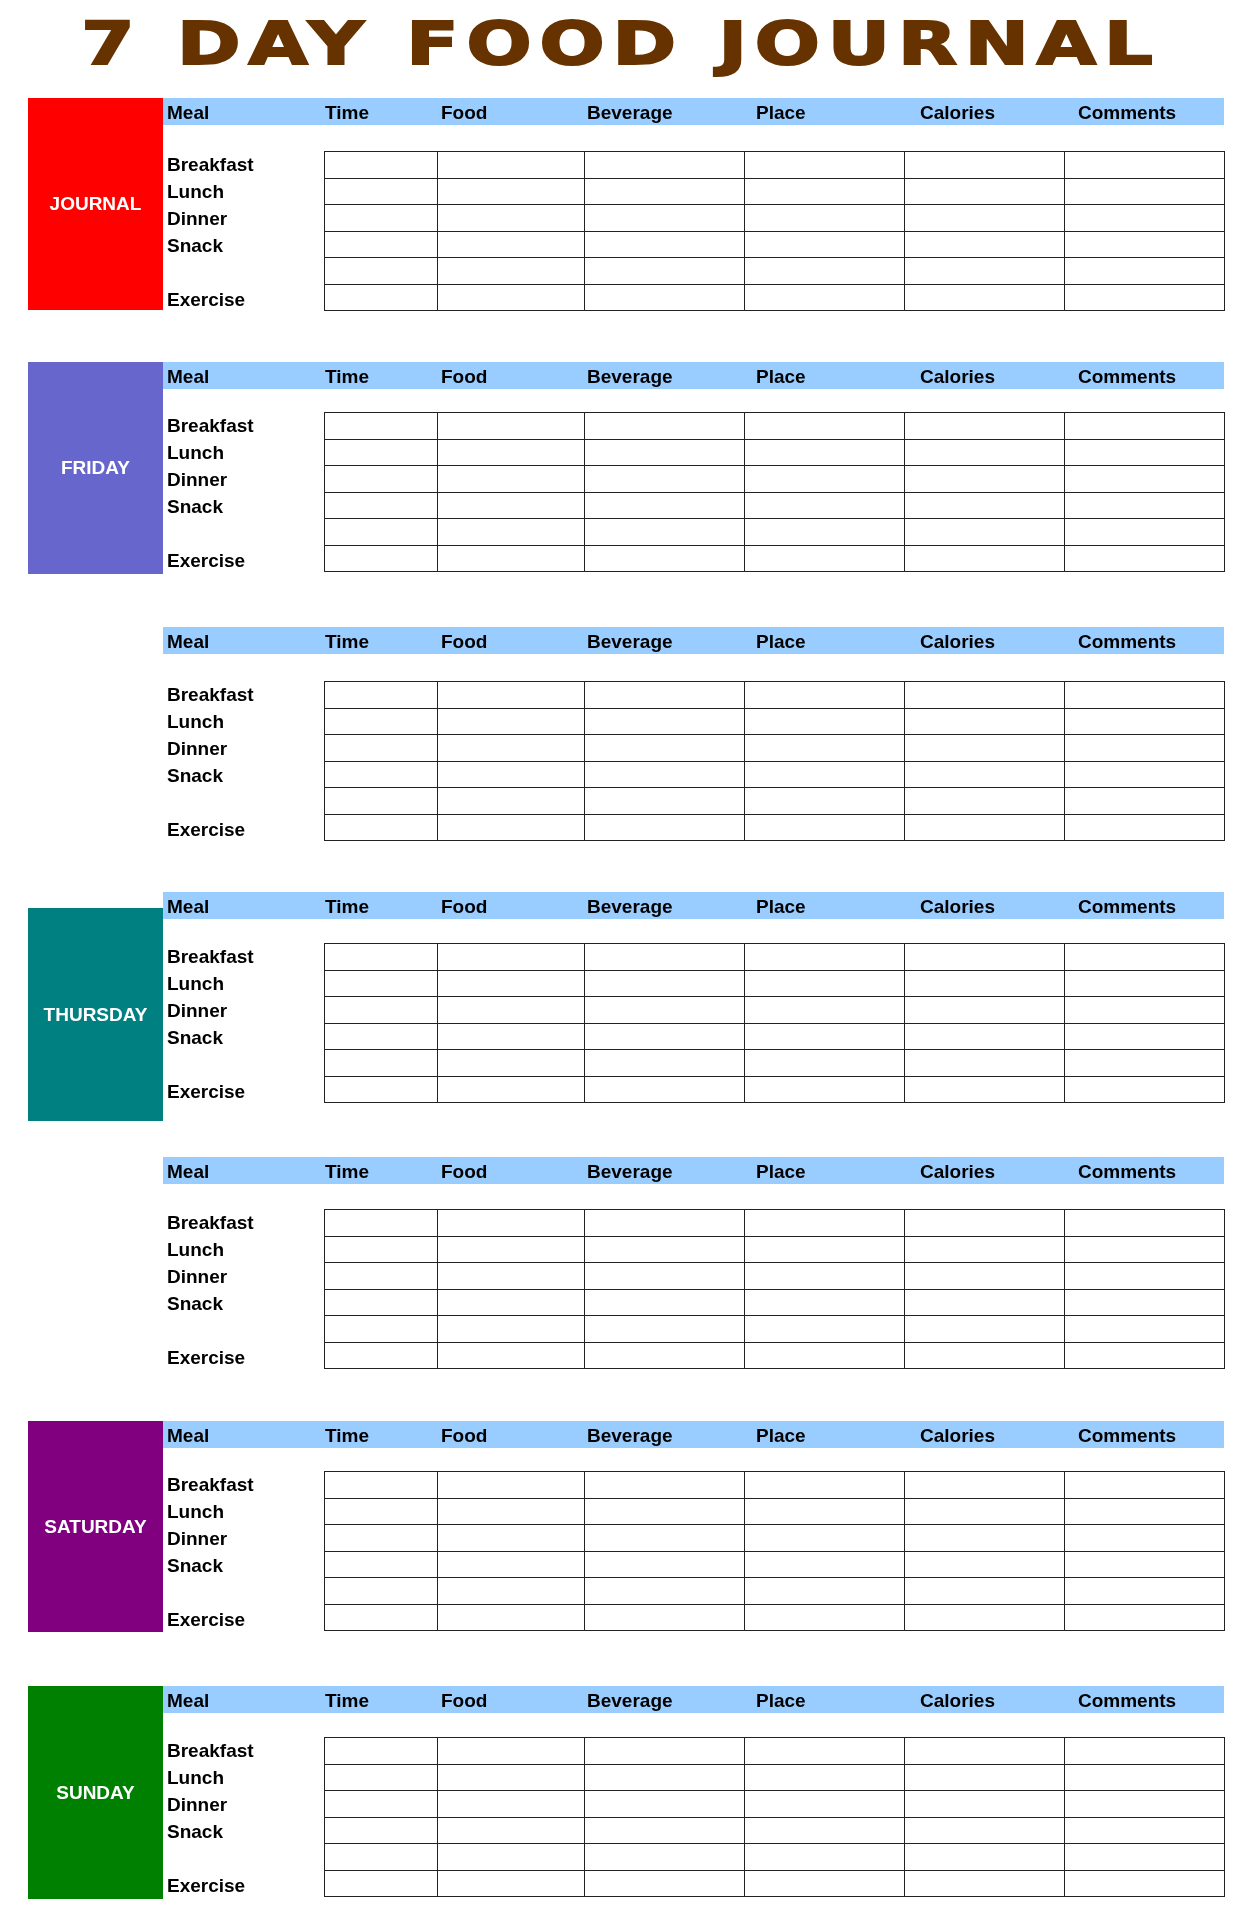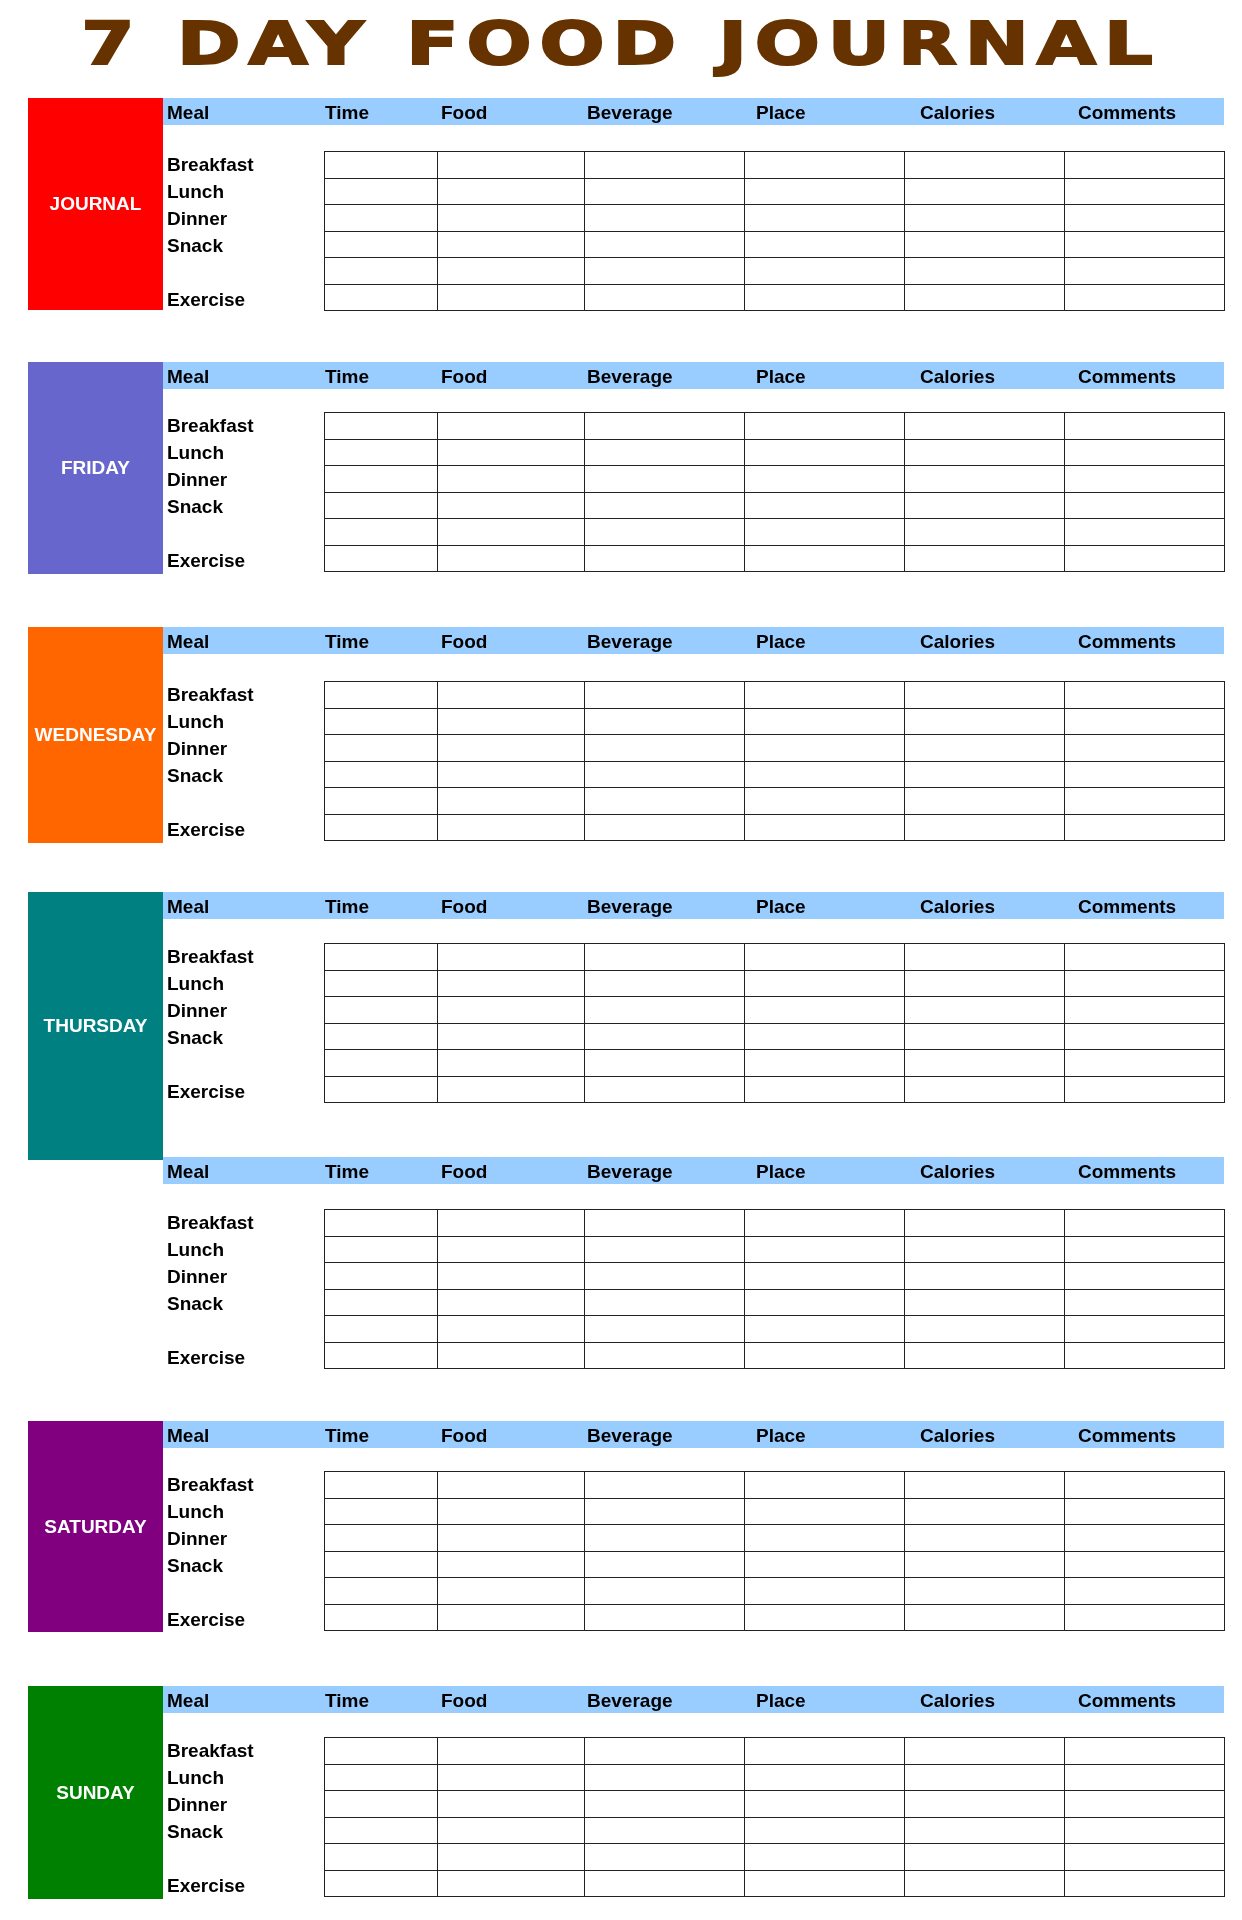--- a/index.html
+++ b/index.html
@@ -219,23 +219,20 @@
             <td></td>
             <td></td>
             <td></td>
             <td></td>
             <td></td>
           </tr>
         </tbody>
     </table>
   </div>
     <div class="block" style="top: 627px; height: 216px;">
-    <div class="day-box" style="height: 216px; background: rgb(255, 102, 0);">
-      <span class="day-name">WEDNESDAY</span>
-    </div>
     <div class="header">
       <span class="hl" style="left:4px">Meal</span>
       <span class="hl" style="left:162px">Time</span>
       <span class="hl" style="left:278px">Food</span>
       <span class="hl" style="left:424px">Beverage</span>
       <span class="hl" style="left:593px">Place</span>
       <span class="hl" style="left:757px">Calories</span>
       <span class="hl" style="left:915px">Comments</span>
     </div>
     <div class="meal-labels" style="top: 54px;">
@@ -301,21 +298,21 @@
             <td></td>
             <td></td>
             <td></td>
             <td></td>
             <td></td>
           </tr>
         </tbody>
     </table>
   </div>
     <div class="block" style="top: 892px; height: 213px;">
-    <div class="day-box" style="height: 268px; background: rgb(0, 128, 128);">
+    <div class="day-box" style="height: 213px; background: rgb(0, 128, 128); margin-top: 16px;">
       <span class="day-name">THURSDAY</span>
     </div>
     <div class="header">
       <span class="hl" style="left:4px">Meal</span>
       <span class="hl" style="left:162px">Time</span>
       <span class="hl" style="left:278px">Food</span>
       <span class="hl" style="left:424px">Beverage</span>
       <span class="hl" style="left:593px">Place</span>
       <span class="hl" style="left:757px">Calories</span>
       <span class="hl" style="left:915px">Comments</span>

